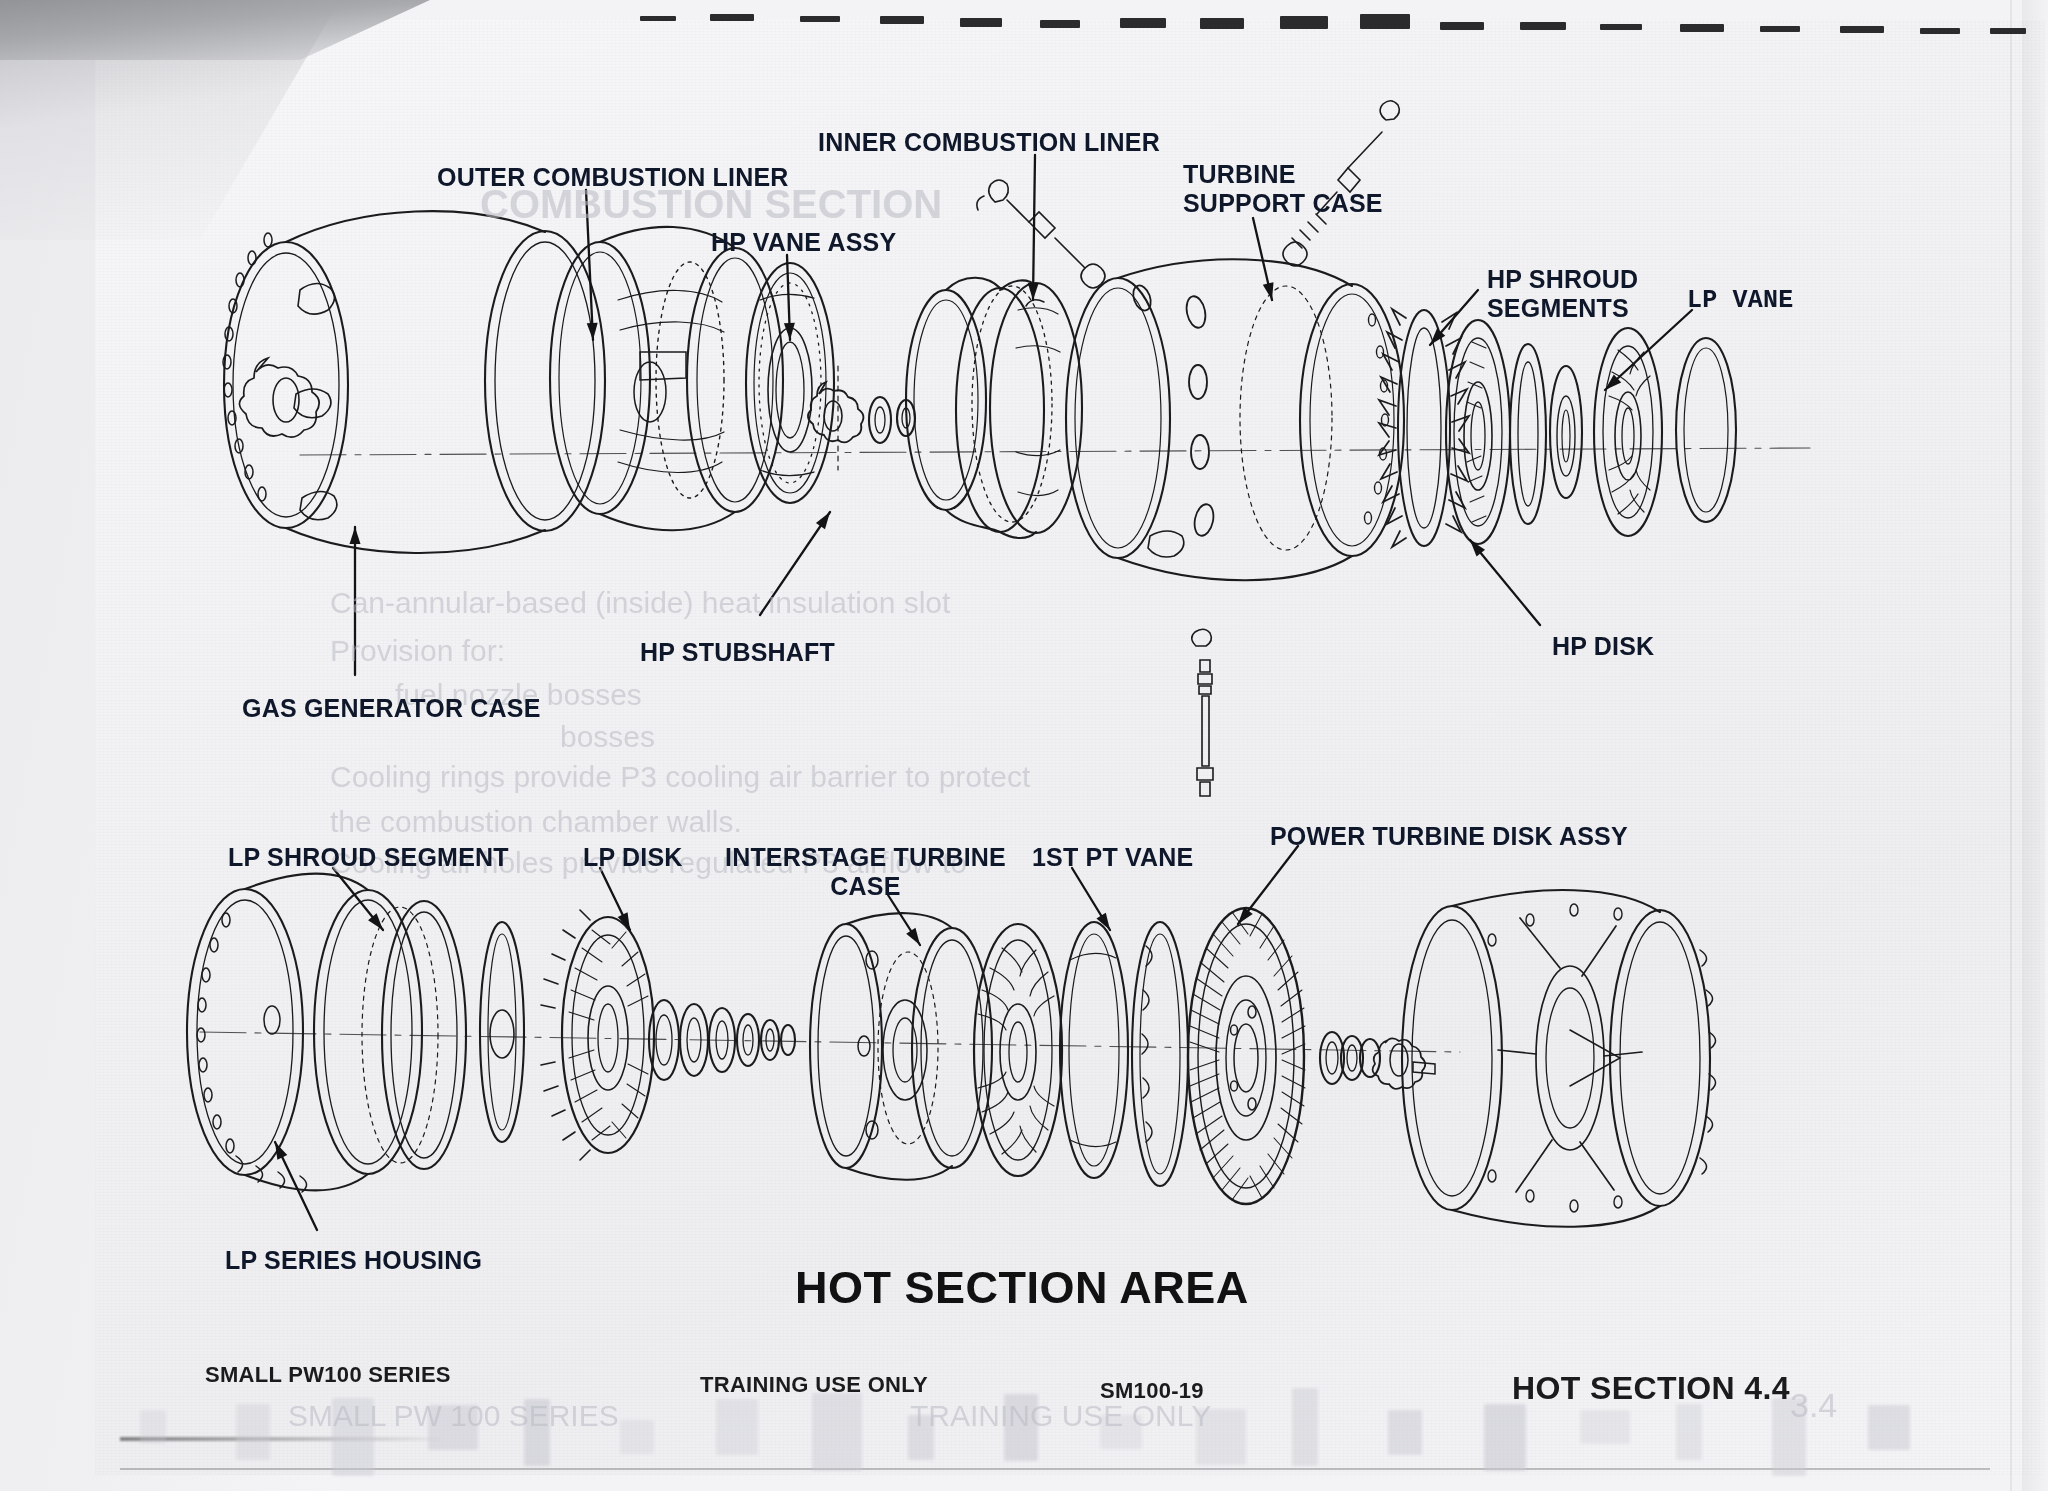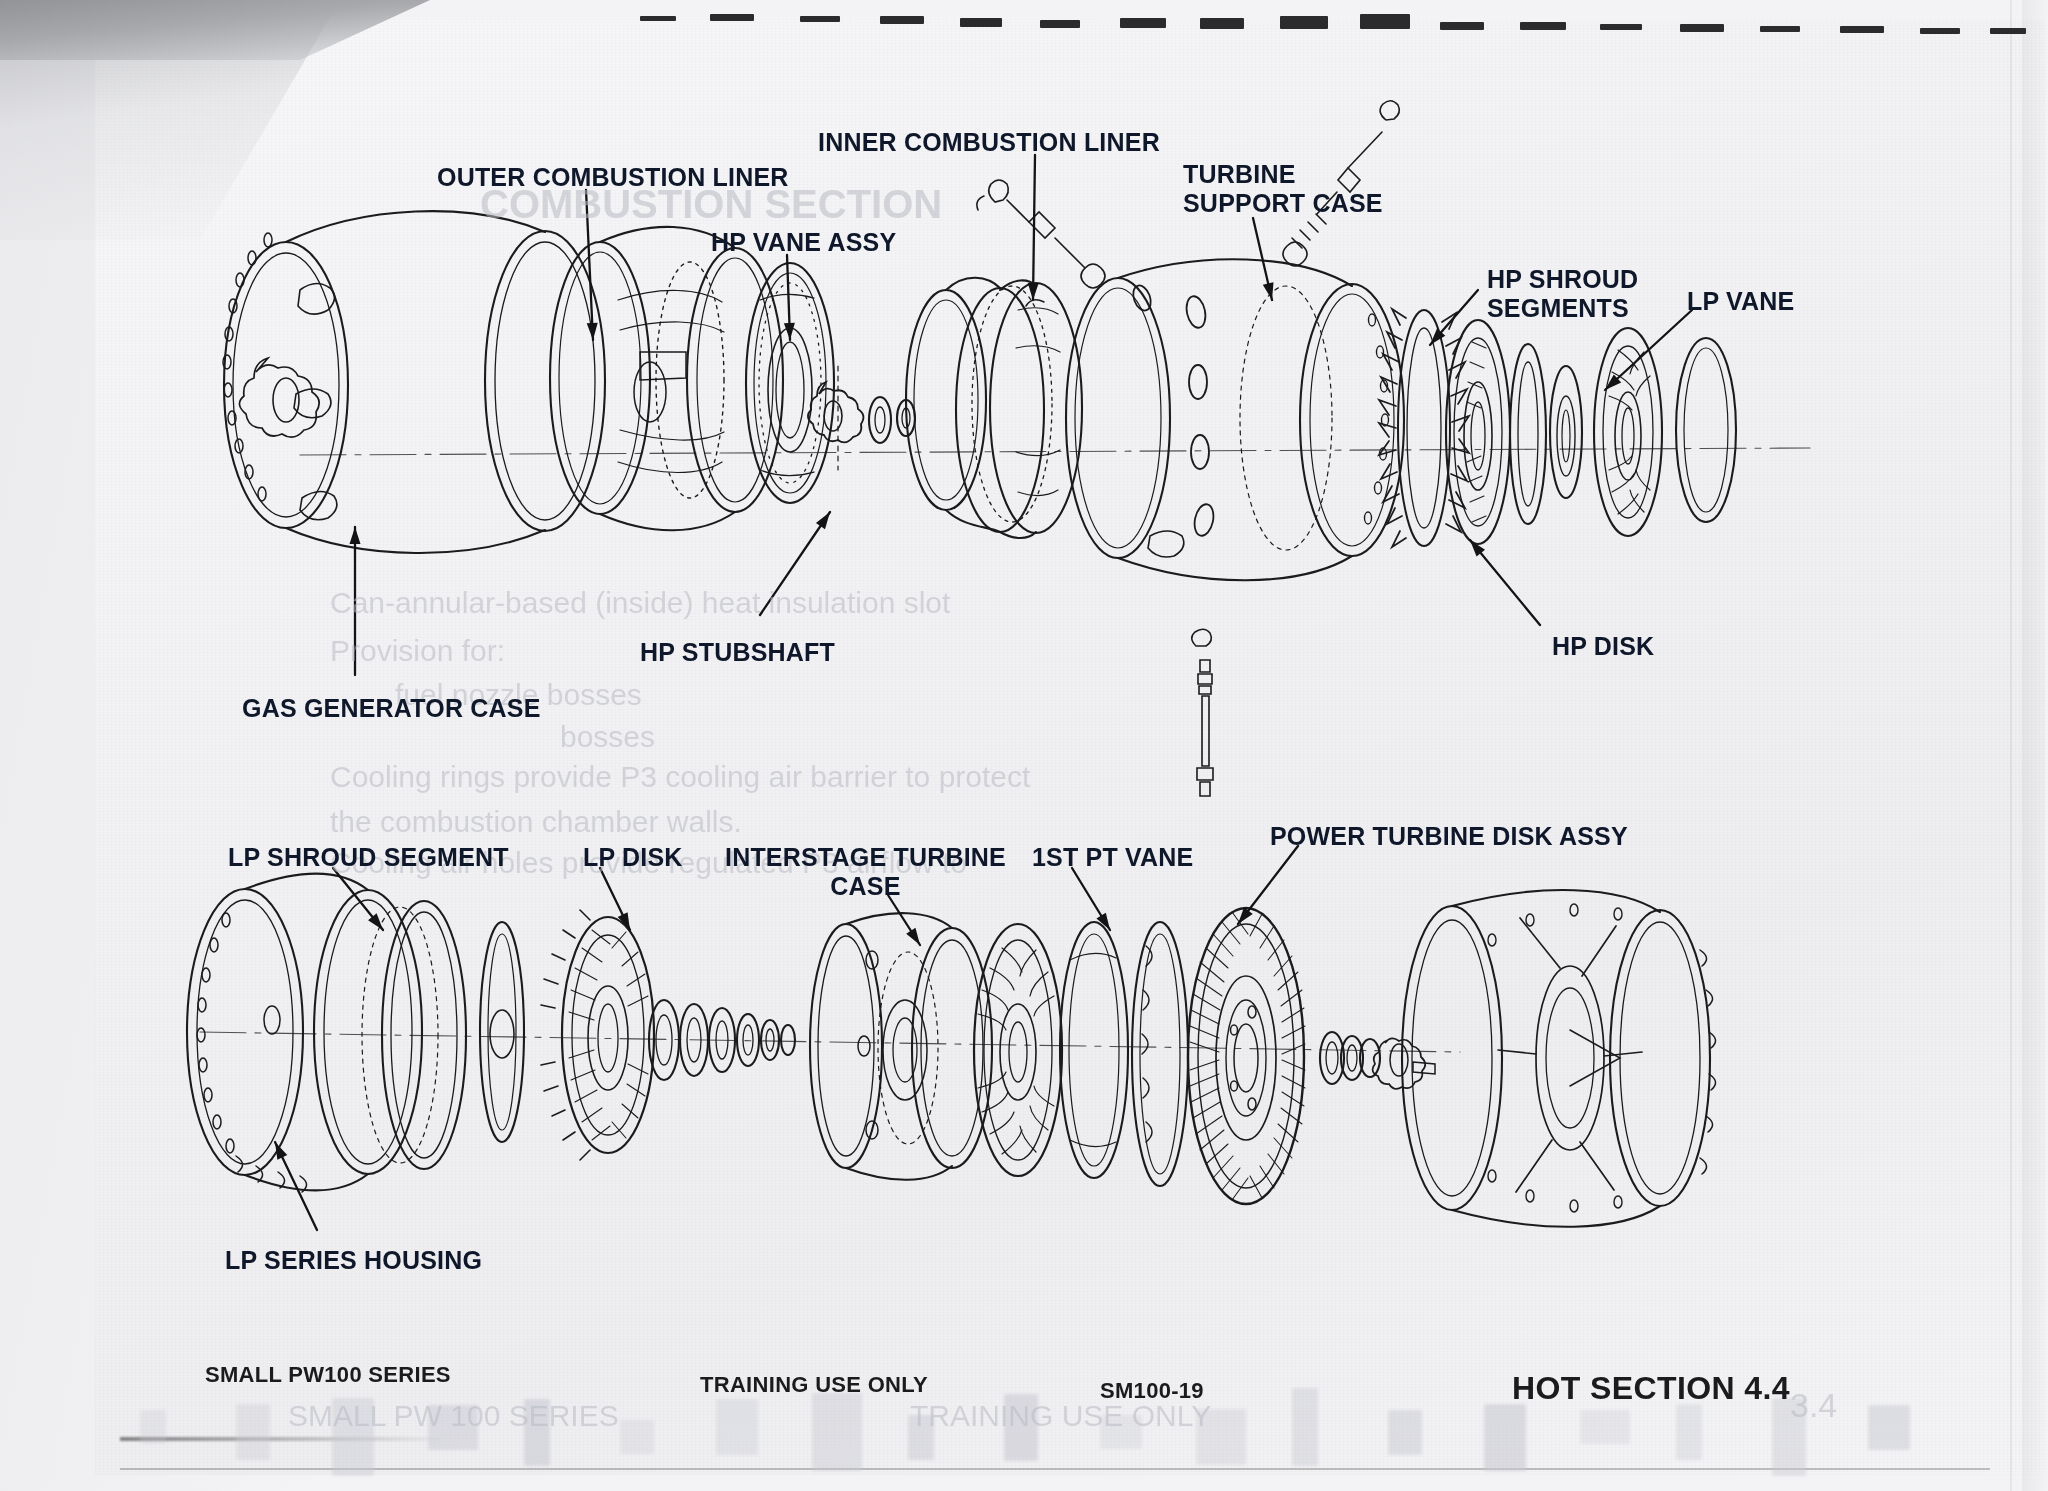--- a/index.html
+++ b/index.html
@@ -712,31 +712,32 @@
       <div class="ghost" style="left: 288px; top: 1399px; font-size: 30px; font-weight: normal;">SMALL PW 100 SERIES</div>
       <div class="ghost" style="left: 910px; top: 1399px; font-size: 30px; font-weight: normal;">TRAINING USE ONLY</div>
       <div class="ghost" style="left: 1790px; top: 1386px; font-size: 34px; font-weight: normal;">3.4</div>
     </div>
   <div id="callout-layer">
       <div class="lbl lbl-22" style="left: 437px; top: 163px;">OUTER COMBUSTION LINER</div>
       <div class="lbl lbl-22" style="left: 818px; top: 128px;">INNER COMBUSTION LINER</div>
       <div class="lbl lbl-22" style="left: 711px; top: 228px;">HP VANE ASSY</div>
       <div class="lbl lbl-22" style="left: 1183px; top: 160px;"><div>TURBINE</div><div>SUPPORT CASE</div></div>
       <div class="lbl lbl-22" style="left: 1487px; top: 265px;"><div>HP SHROUD</div><div>SEGMENTS</div></div>
-      <div class="lbl lbl-22" style="left: 1687px; top: 287px;">LP VANE</div>
+      <div class="lbl lbl-22" style="left: 1687px; top: 287px; font-family: Liberation Mono, monospace;">LP VANE</div>
       <div class="lbl lbl-22" style="left: 242px; top: 694px;">GAS GENERATOR CASE</div>
       <div class="lbl lbl-22" style="left: 640px; top: 638px;">HP STUBSHAFT</div>
       <div class="lbl lbl-22" style="left: 1552px; top: 632px;">HP DISK</div>
       <div class="lbl lbl-22" style="left: 228px; top: 843px;">LP SHROUD SEGMENT</div>
       <div class="lbl lbl-22" style="left: 583px; top: 843px;">LP DISK</div>
       <div class="lbl lbl-22" style="left: 725px; top: 843px; text-align: center;"><div>INTERSTAGE TURBINE</div><div>CASE</div></div>
       <div class="lbl lbl-22" style="left: 1032px; top: 843px;">1ST PT VANE</div>
       <div class="lbl lbl-22" style="left: 1270px; top: 822px;">POWER TURBINE DISK ASSY</div>
       <div class="lbl lbl-22" style="left: 225px; top: 1246px;">LP SERIES HOUSING</div>
     </div>
 
+  <div class="title" style="left:795px;top:1262px;">HOT SECTION AREA</div>
 
   <div class="foot foot-sm" style="left:205px;top:1362px;">SMALL PW100 SERIES</div>
   <div class="foot foot-sm" style="left:700px;top:1372px;">TRAINING USE ONLY</div>
   <div class="foot foot-sm" style="left:1100px;top:1378px;">SM100-19</div>
   <div class="foot foot-lg" style="left:1512px;top:1370px;">HOT SECTION 4.4</div>
 
 </div>
 
 </body></html>

